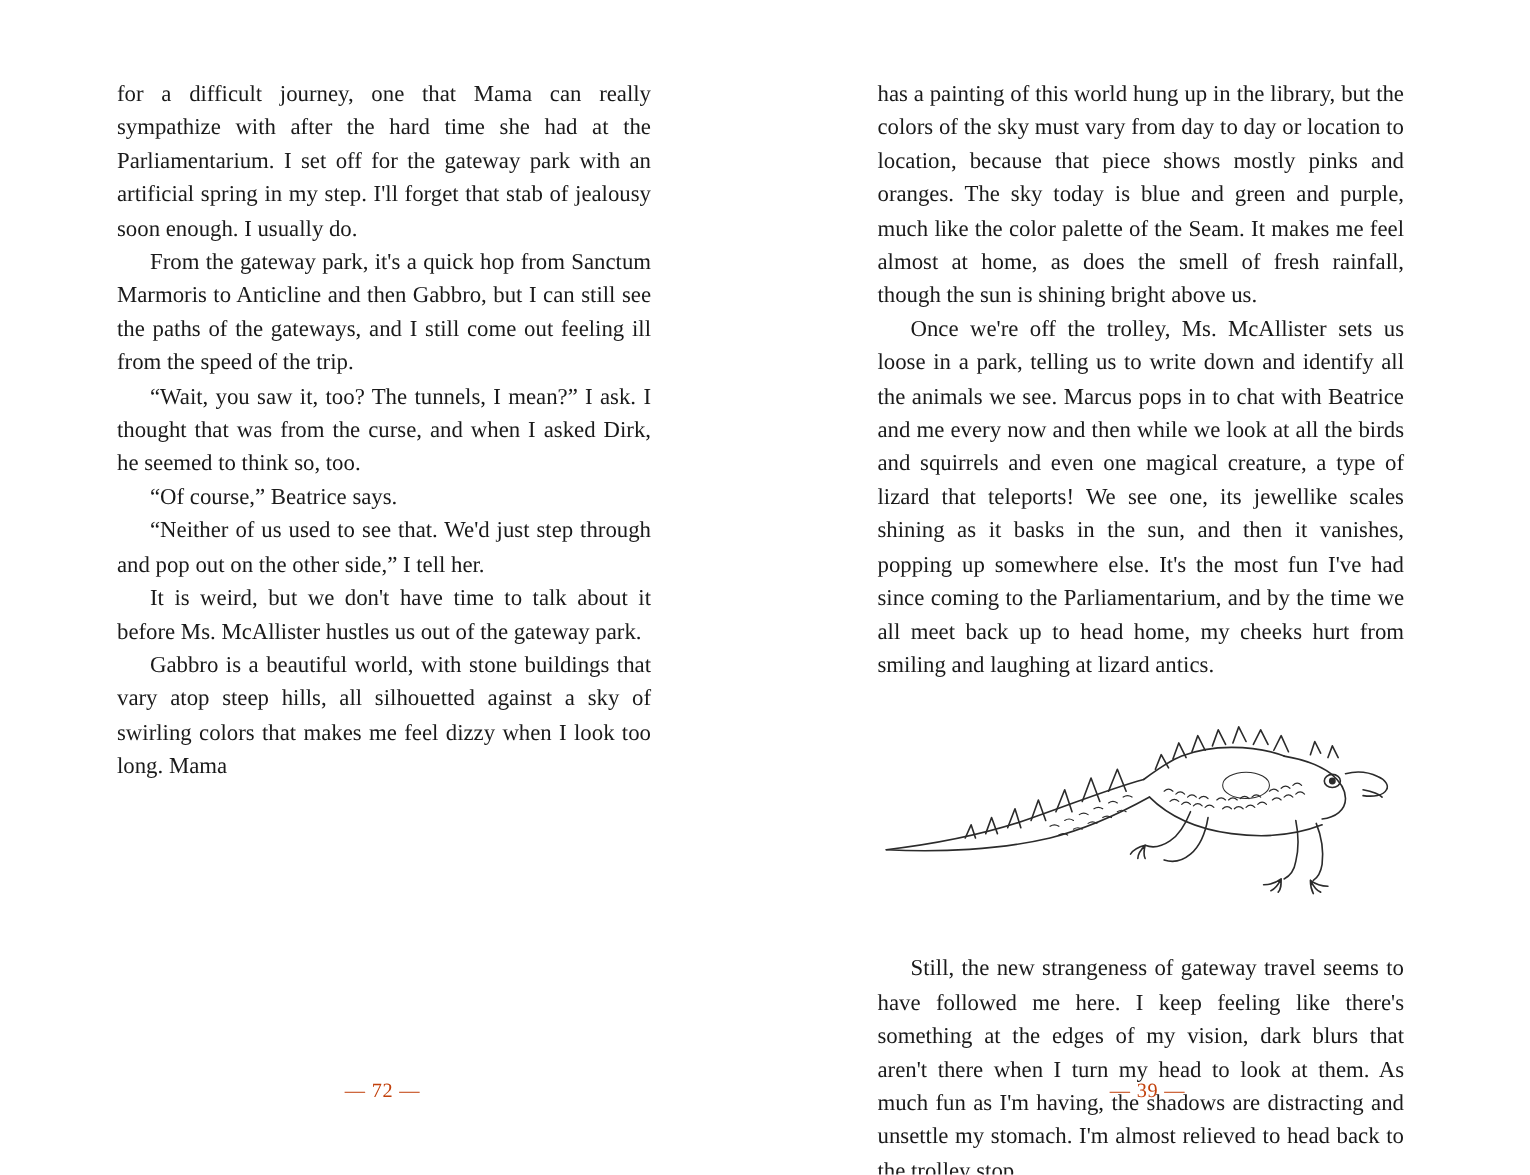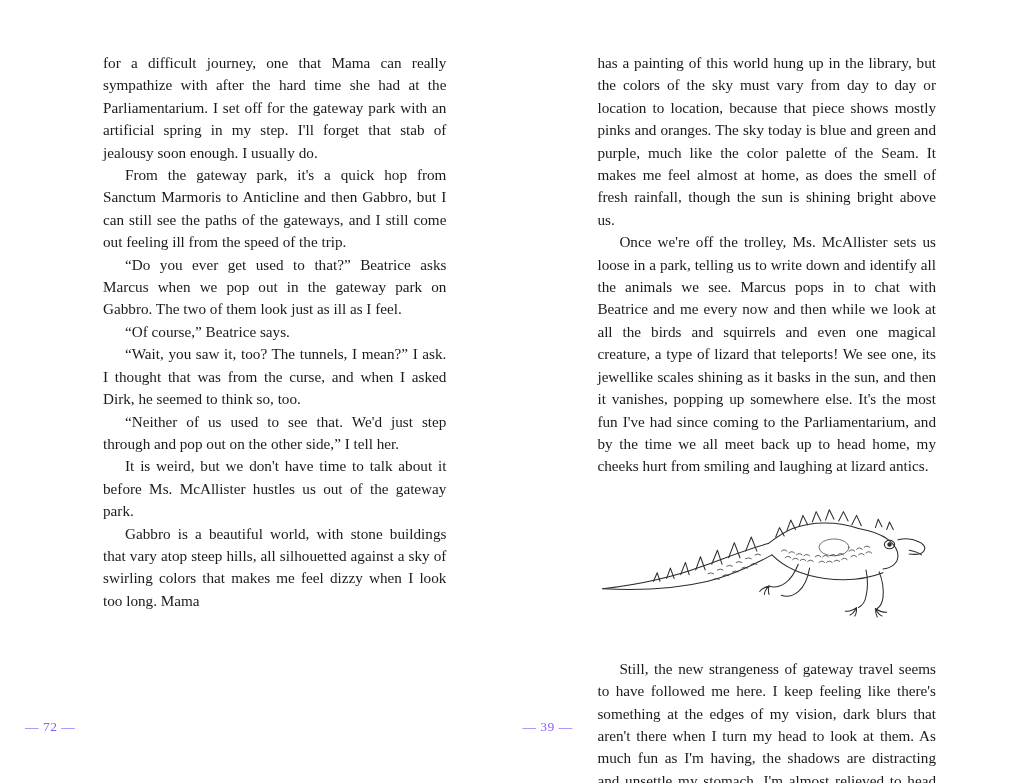--- a/index.html
+++ b/index.html
@@ -22,21 +22,20 @@
     box-sizing: border-box;
   }
   .page {
     position: relative;
     width: 510px;
     height: 783px;
     box-sizing: border-box;
   }
   .page-left {
     padding: 52px 76px 0 78px;
-    margin-left: 25px;
   }
   .page-right {
     padding: 52px 84px 0 75px;
     font-family: Liberation Serif, serif;
   }
   .body-text {
     font-size: 15.2px;
     line-height: 22.4px;
     text-align: justify;
     text-justify: inter-word;
@@ -46,24 +45,24 @@
     margin: 0;
   }
   .body-text p.indent {
     text-indent: 22px;
   }
   .folio {
     position: absolute;
     bottom: 48px;
     left: 0;
     width: 100%;
-    text-align: left;
+    text-align: center;
     font-size: 13.5px;
     letter-spacing: 0.5px;
-    color: #8b5cf6;
+    color: #c2410c;
   }
   .illustration {
     margin: 16px 0 14px 0;
     width: 100%;
     height: 150px;
     display: block;
   }
   .illustration svg {
     display: block;
     width: 100%;
@@ -73,23 +72,22 @@
 </style>
 </head>
 <body>
 
 <div class="spread">
 
   <div class="page page-left">
     <div class="body-text">
       <p>for a difficult journey, one that Mama can really sympathize with after the hard time she had at the Parliamentarium. I set off for the gateway park with an artificial spring in my step. I'll forget that stab of jealousy soon enough. I usually do.</p>
       <p class="indent">From the gateway park, it's a quick hop from Sanctum Marmoris to Anticline and then Gabbro, but I can still see the paths of the gateways, and I still come out feeling ill from the speed of the trip.</p>
-      <p class="indent">“Do you ever get used to that?” Beatrice asks Marcus when we pop out in the gateway park on Gabbro. The two of them look just as ill as I feel.</p>
+      <p class="indent">“Wait, you saw it, too? The tunnels, I mean?” I ask. I thought that was from the curse, and when I asked Dirk, he seemed to think so, too.</p>
       <p class="indent">“Of course,” Beatrice says.</p>
-      <p class="indent">“Wait, you saw it, too? The tunnels, I mean?” I ask. I thought that was from the curse, and when I asked Dirk, he seemed to think so, too.</p>
       <p class="indent">“Neither of us used to see that. We'd just step through and pop out on the other side,” I tell her.</p>
       <p class="indent">It is weird, but we don't have time to talk about it before Ms. McAllister hustles us out of the gateway park.</p>
       <p class="indent">Gabbro is a beautiful world, with stone buildings that vary atop steep hills, all silhouetted against a sky of swirling colors that makes me feel dizzy when I look too long. Mama</p>
     </div>
     <div class="folio">— 72 —</div>
   </div>
 
   <div class="page page-right">
     <div class="body-text">
       <p>has a painting of this world hung up in the library, but the colors of the sky must vary from day to day or location to location, because that piece shows mostly pinks and oranges. The sky today is blue and green and purple, much like the color palette of the Seam. It makes me feel almost at home, as does the smell of fresh rainfall, though the sun is shining bright above us.</p>

